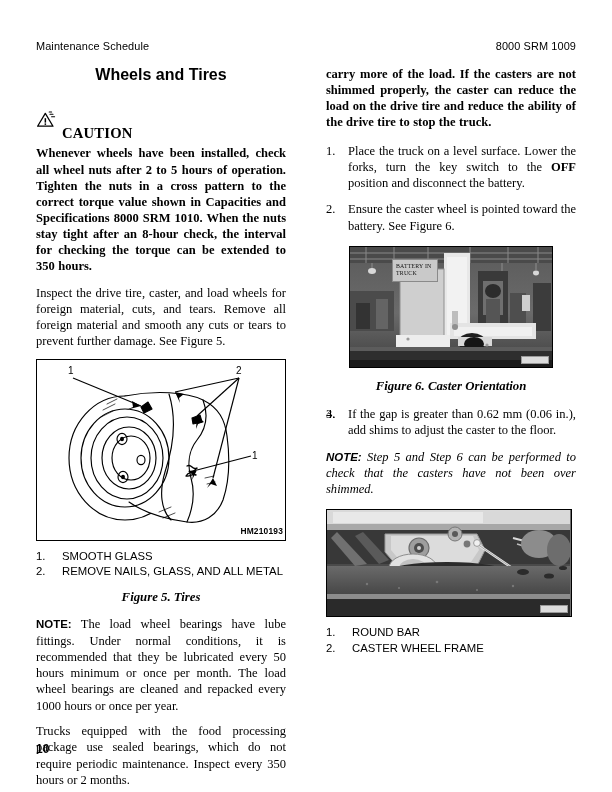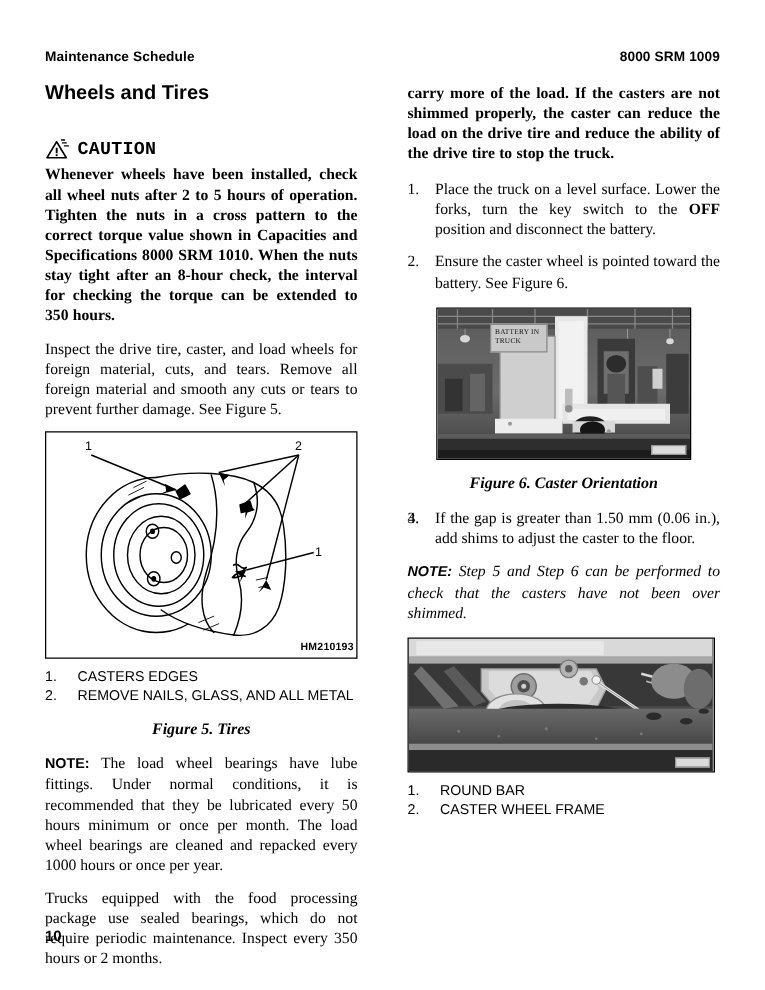--- a/index.html
+++ b/index.html
@@ -11,48 +11,48 @@
     position:relative;
     overflow:hidden;
   }
   .page{position:absolute;inset:0;}
 
   
   .header{
     position:absolute;left:36px;top:40px;width:540px;
     display:flex;justify-content:space-between;align-items:baseline;
     font-family:"Liberation Sans", sans-serif;
-    font-weight:bold;font-size:8.2pt;letter-spacing:.1px;
+    font-weight:normal;font-size:8.2pt;letter-spacing:.1px;
   }
 
   
   .col{position:absolute;top:66px;width:250px;}
   .col-left{left:36px;}
   .col-right{left:326px;}
 
   
   .h1{
     font-family:"Liberation Sans", sans-serif;
     font-weight:bold;font-size:12pt;
-    margin:0 0 27px 0;line-height:1.15;
+    margin:0 0 13px 0;line-height:1.15;text-align:center;
   }
   .h2{
     font-family:"Liberation Sans", sans-serif;
     font-weight:bold;font-size:10.3pt;
     margin:14px 0 8px 0;line-height:1.15;
   }
 
   
   .caution-head{
     display:flex;align-items:center;gap:5px;
     margin:0 0 3px 0;
   }
   .caution-head .label{
-    font-family:Liberation Mono, monospace;
-    font-weight:bold;font-size:11pt;letter-spacing:.2px;
+    font-family:Liberation Serif, serif;
+    font-weight:bold;font-size:11pt;letter-spacing:.2px;margin-top:28px;
   }
   .tri{display:block;}
   .caution-body{
     font-weight:bold;
     font-size:9.4pt;line-height:1.29;
     text-align:justify;
     margin:0 0 10px 0;
     word-spacing:.3px;
   }
 
@@ -222,21 +222,21 @@
           <text x="199" y="14">2</text>
           <text x="215" y="99">1</text>
         </g>
       </svg>
       <span class="hm-code">HM210193</span>
     </div>
 
     <div class="fig-legend">
       <div class="row">
         <span class="n">1.</span>
-        <span>CASTERS EDGES</span>
+        <span>SMOOTH GLASS</span>
       </div>
       <div class="row">
         <span class="n">2.</span>
         <span>REMOVE NAILS, GLASS, AND ALL METAL</span>
       </div>
     </div>
 
     <div class="fig-caption">Figure 5.  Tires</div>
 
     <p class="body" style="margin-top:11px;"><span class="note-label">NOTE:</span><span> The load wheel bearings have lube fittings. Under normal conditions, it is recommended that they be lubricated every 50 hours minimum or once per month. The load wheel bearings are cleaned and repacked every 1000 hours or once per year.</span></p>
@@ -333,21 +333,21 @@
 
     <ol class="steps" style="margin-top:12px;">
       <li>
         <span class="num">3.</span>
       </li>
     </ol>
 
 
     <ol class="steps" style="margin-top:10px;">
       <li>
-        <span class="num">4.</span><span>If the gap is greater than 1.50 mm (0.06 in.), add shims to adjust the caster to the floor.</span>
+        <span class="num">4.</span><span>If the gap is greater than 0.62 mm (0.06 in.), add shims to adjust the caster to the floor.</span>
       </li>
     </ol>
 
     <p class="body" style="margin-top:10px;font-style:italic;"><span class="note-label">NOTE:</span><span> Step 5 and Step 6 can be performed to check that the casters have not been over shimmed.</span></p>
 
     <ol class="steps" style="margin-top:10px;">
       <li>
         <span class="num">5.</span>
       </li>
     </ol>

